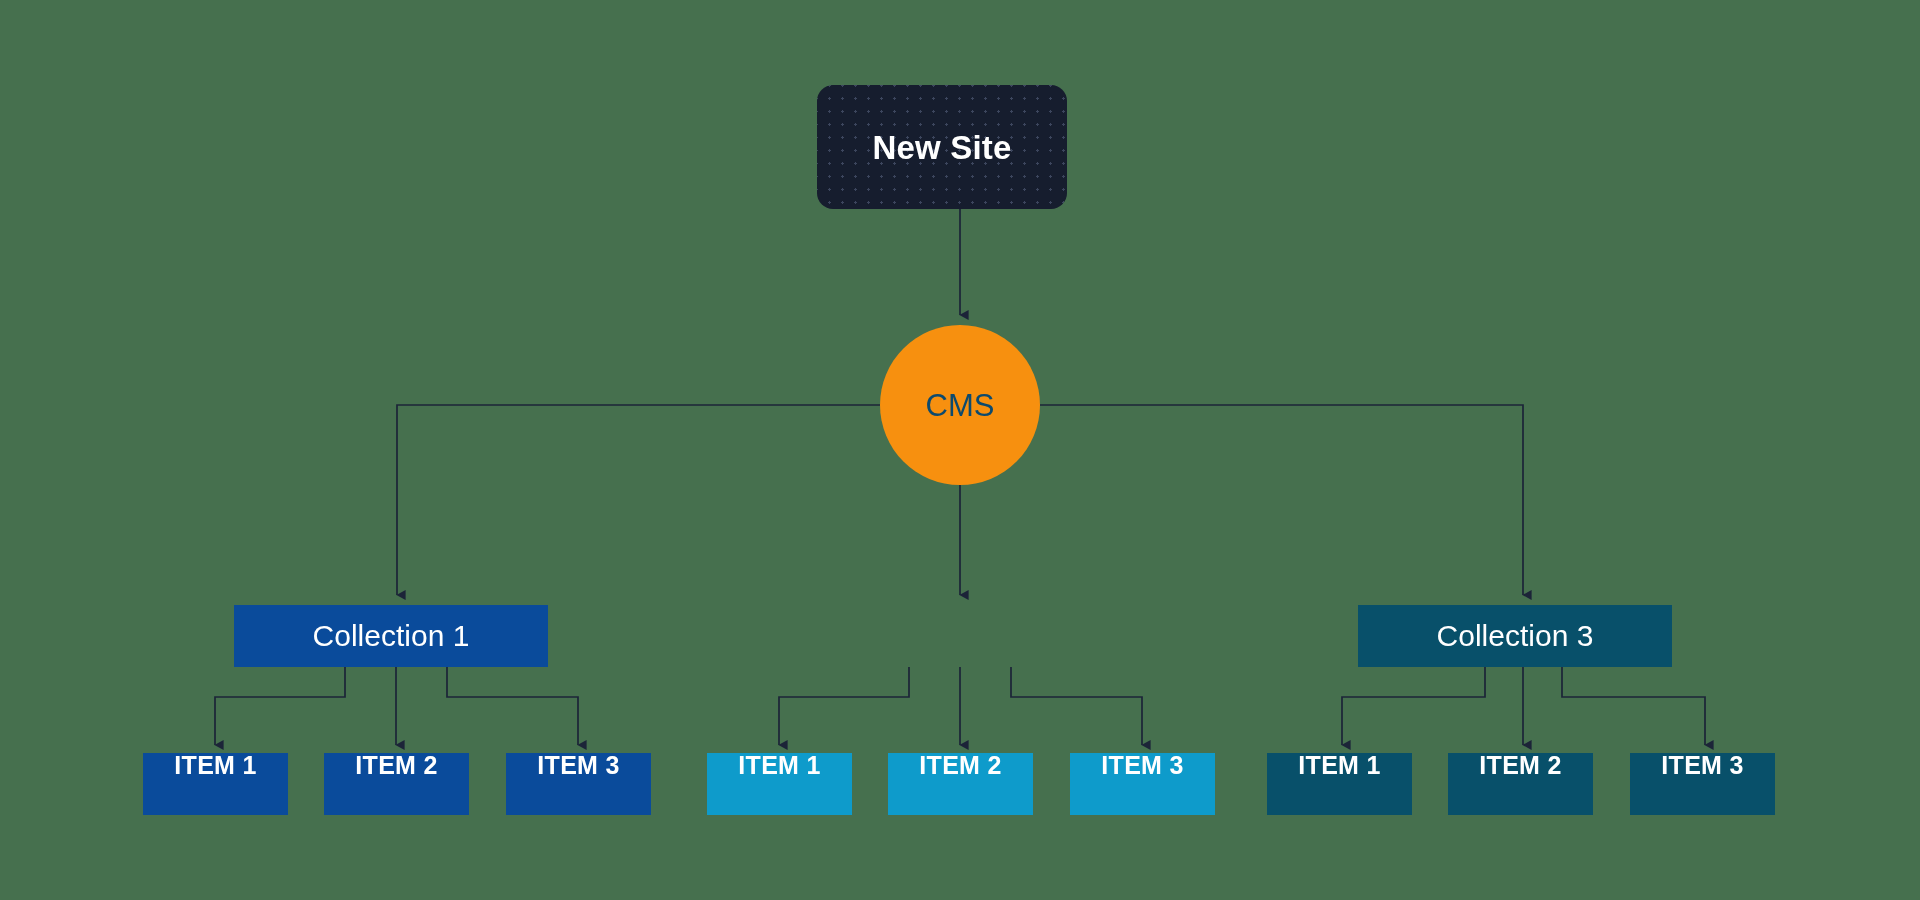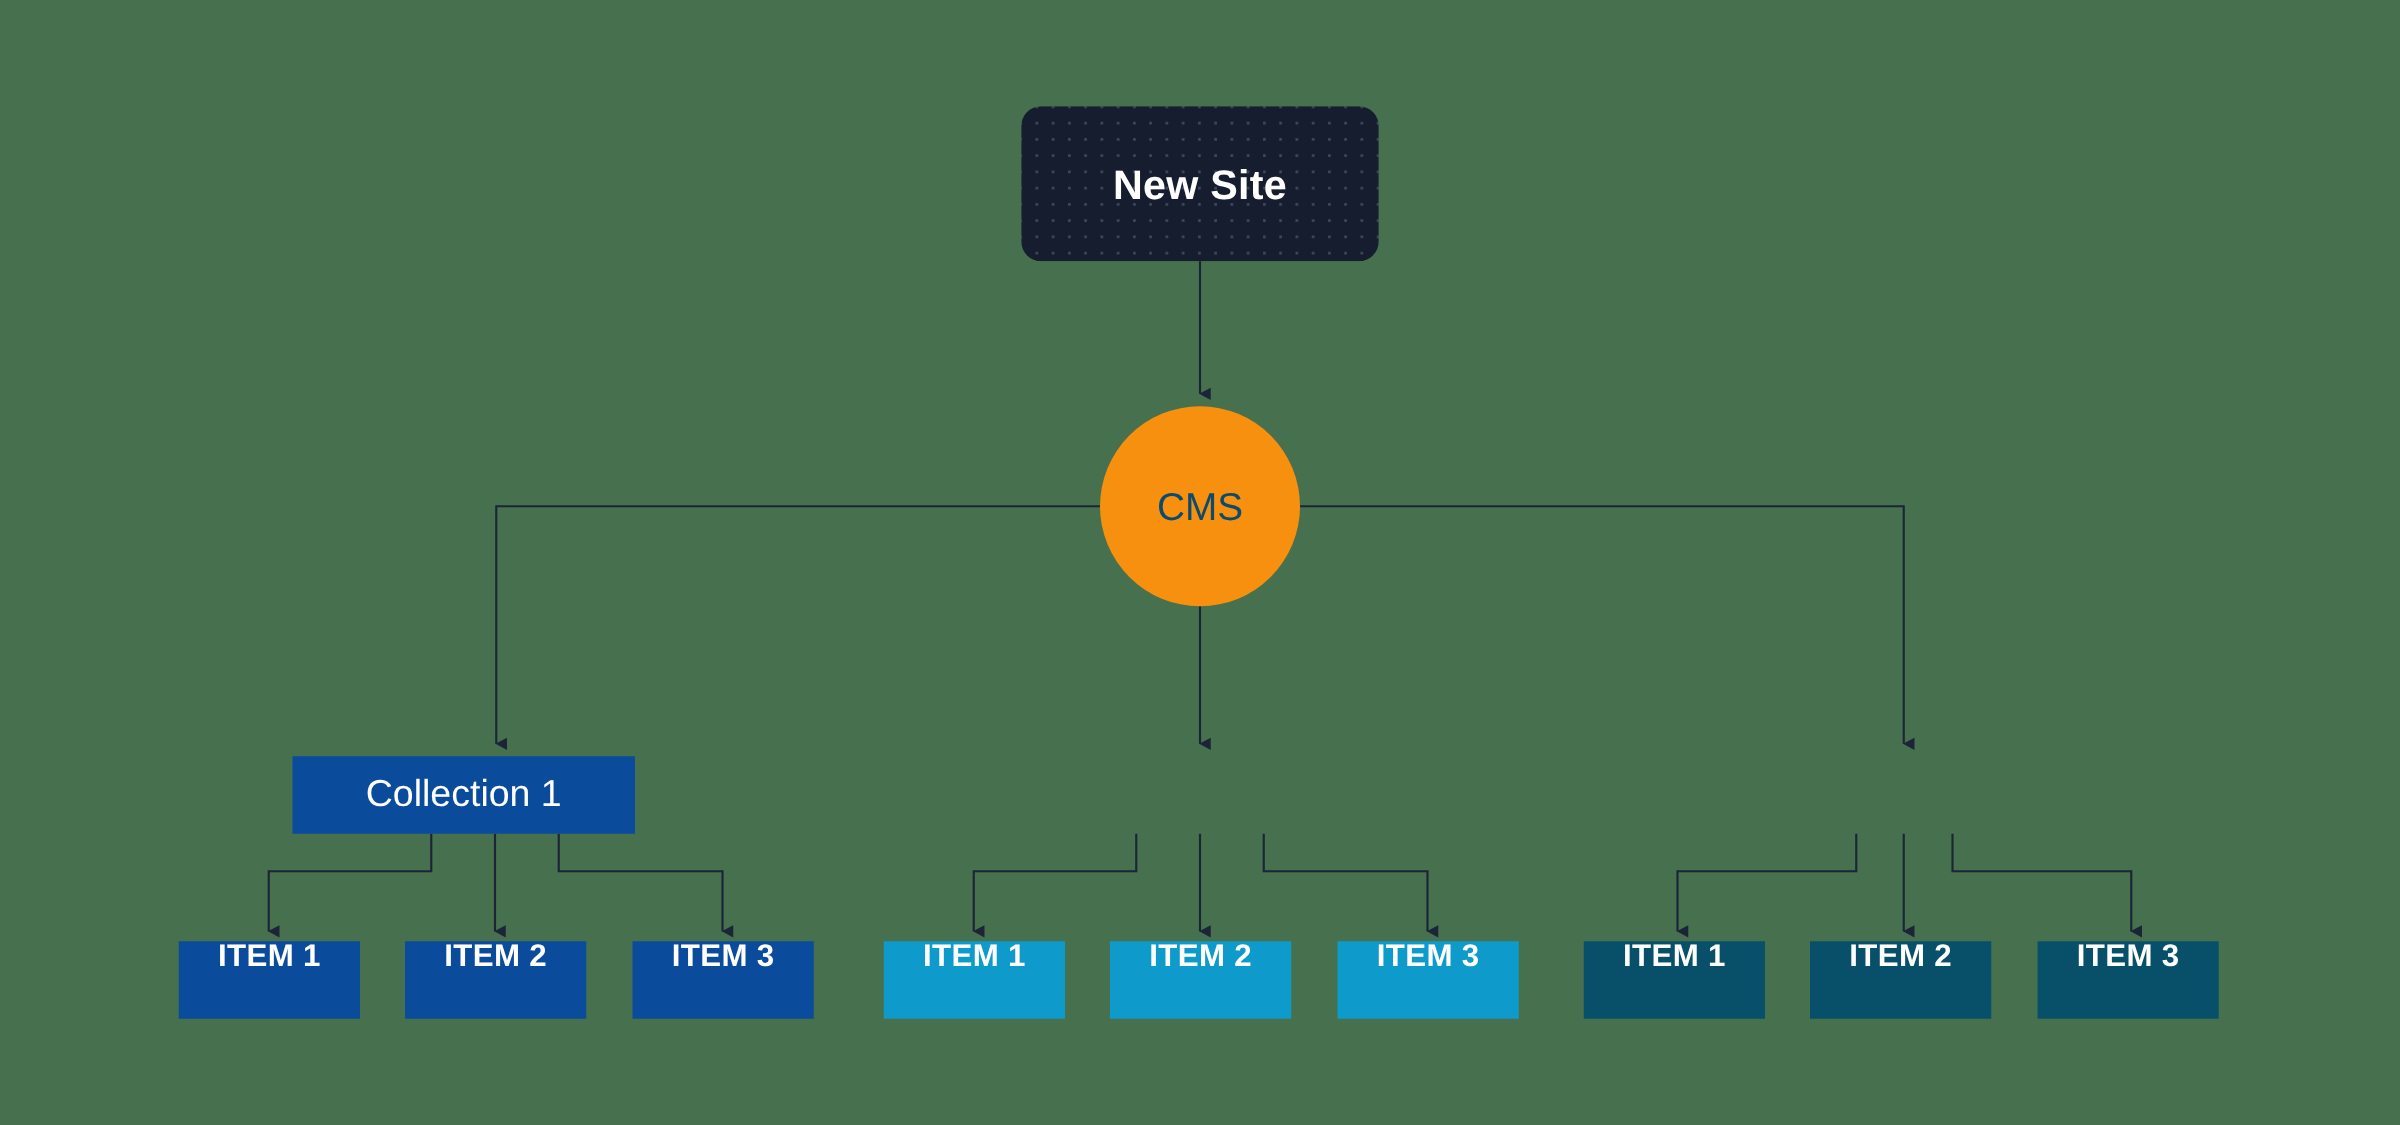--- a/index.html
+++ b/index.html
@@ -28,21 +28,21 @@
     width: 1920px;
     height: 900px;
     pointer-events: none;
   }
 
   
   .root-node {
     position: absolute;
     left: 817px;
     top: 85px;
-    width: 286px;
+    width: 250px;
     height: 124px;
     border-radius: 16px;
     background-color: #161d2e;
     background-image:
       radial-gradient(circle, rgba(150,165,205,0.30) 1px, rgba(0,0,0,0) 1.4px);
     background-size: 13px 13px;
     background-position: 6px 7px;
     display: flex;
     align-items: center;
     justify-content: center;
@@ -150,21 +150,21 @@
   </svg>
 
   <div class="root-node" style="background-color: rgb(22, 29, 46);">
     <span class="root-node-label">New Site</span>
   </div>
 
   <div class="hub-node" style="background-color: rgb(247, 144, 15);">
     <span class="hub-node-label">CMS</span>
   </div>
 
-  <div class="collection-node" style="left: 234px; width: 274px; background-color: rgb(10, 75, 155);">
+  <div class="collection-node" style="left: 234px; width: 314px; background-color: rgb(10, 75, 155);">
     <span class="collection-node-label">Collection 1</span>
   </div>
 
   <div class="item-node" style="left: 143px; width: 145px; background-color: rgb(10, 75, 155);">
     <span class="item-node-label">ITEM 1</span>
   </div>
   <div class="item-node" style="left: 324px; width: 145px; background-color: rgb(10, 75, 155);">
     <span class="item-node-label">ITEM 2</span>
   </div>
   <div class="item-node" style="left: 506px; width: 145px; background-color: rgb(10, 75, 155);">
@@ -175,20 +175,23 @@
   <div class="item-node" style="left: 707px; width: 145px; background-color: rgb(14, 155, 203);">
     <span class="item-node-label">ITEM 1</span>
   </div>
   <div class="item-node" style="left: 888px; width: 145px; background-color: rgb(14, 155, 203);">
     <span class="item-node-label">ITEM 2</span>
   </div>
   <div class="item-node" style="left: 1070px; width: 145px; background-color: rgb(14, 155, 203);">
     <span class="item-node-label">ITEM 3</span>
   </div>
 
+  <div class="collection-node" style="left: 1358px; width: 314px; background-color: rgb(8, 80, 106);">
+    <span class="collection-node-label">Collection 3</span>
+  </div>
 
   <div class="item-node" style="left: 1267px; width: 145px; background-color: rgb(8, 80, 106);">
     <span class="item-node-label">ITEM 1</span>
   </div>
   <div class="item-node" style="left: 1448px; width: 145px; background-color: rgb(8, 80, 106);">
     <span class="item-node-label">ITEM 2</span>
   </div>
   <div class="item-node" style="left: 1630px; width: 145px; background-color: rgb(8, 80, 106);">
     <span class="item-node-label">ITEM 3</span>
   </div>

